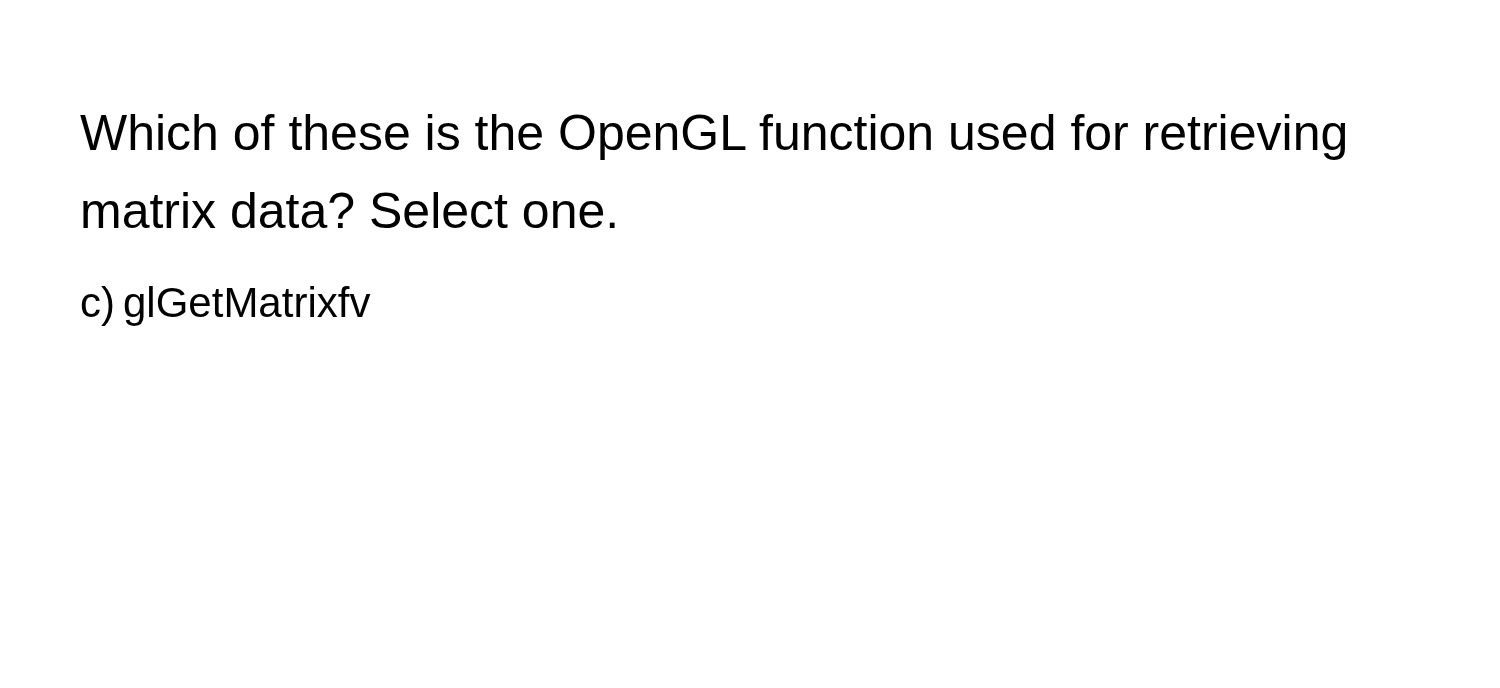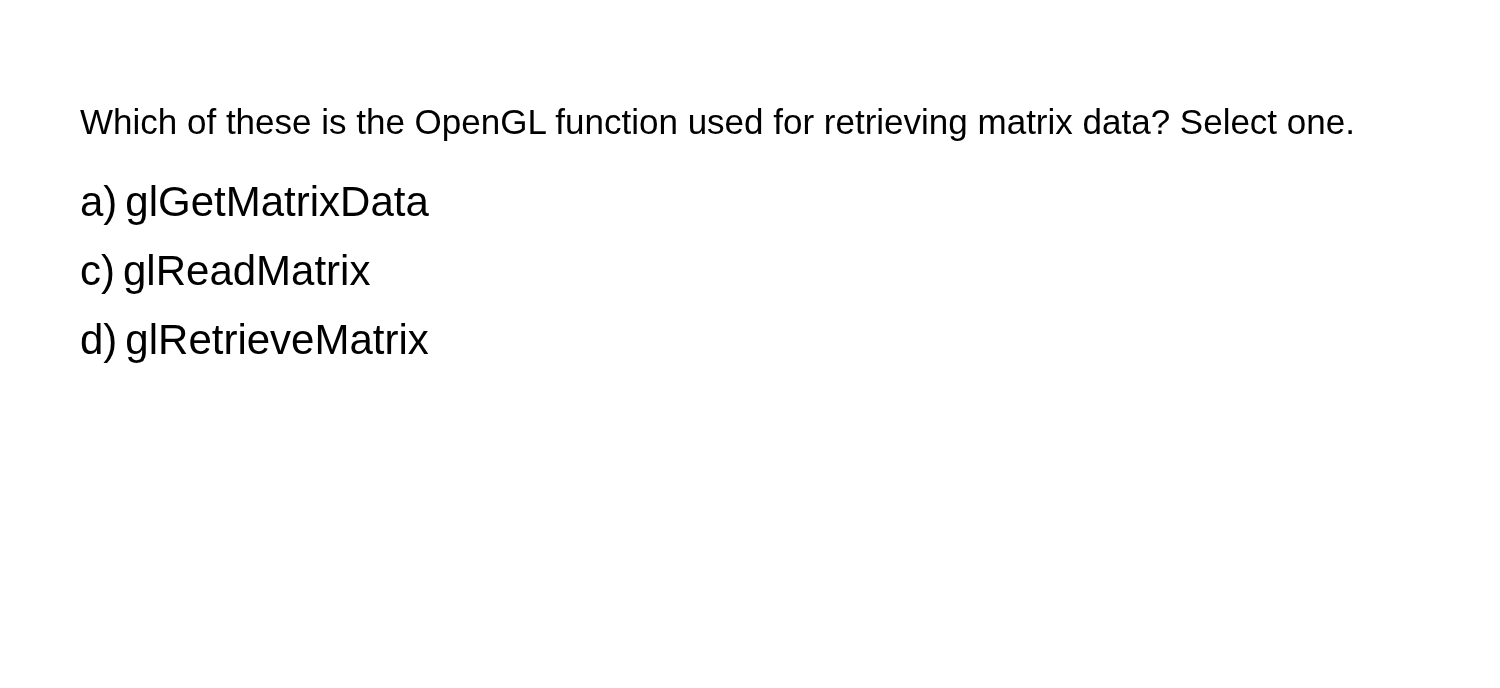--- a/index.html
+++ b/index.html
@@ -9,21 +9,21 @@
     }
     body {
       font-family: -apple-system, BlinkMacSystemFont, "Segoe UI", Helvetica, Arial, sans-serif;
       background: #ffffff;
       width: 1500px;
       height: 688px;
       padding: 95px 80px 0 80px;
       color: #000000;
     }
     .question-text {
-      font-size: 35px;
+      font-size: 50px;
       line-height: 1.55;
       margin-bottom: 20px;
     }
     .option-list {
       list-style: none;
     }
     .option-item {
       font-size: 42px;
       line-height: 1.55;
       margin-bottom: 4px;
@@ -33,21 +33,15 @@
       margin-right: 8px;
     }
   </style>
 </head>
 <body>
 
 <div class="question-text">Which of these is the OpenGL function used for retrieving matrix data? Select one.</div>
 
 <ul class="option-list">
   <li class="option-item">
-    <span class="option-label">a)</span><span>glGetMatrixData</span>
-  </li>
-  <li class="option-item">
-    <span class="option-label">c)</span><span>glReadMatrix</span>
-  </li>
-  <li class="option-item">
-    <span class="option-label">d)</span><span>glRetrieveMatrix</span>
+    <span class="option-label">c)</span><span>glGetMatrixfv</span>
   </li>
 </ul>
 
 </body></html>

